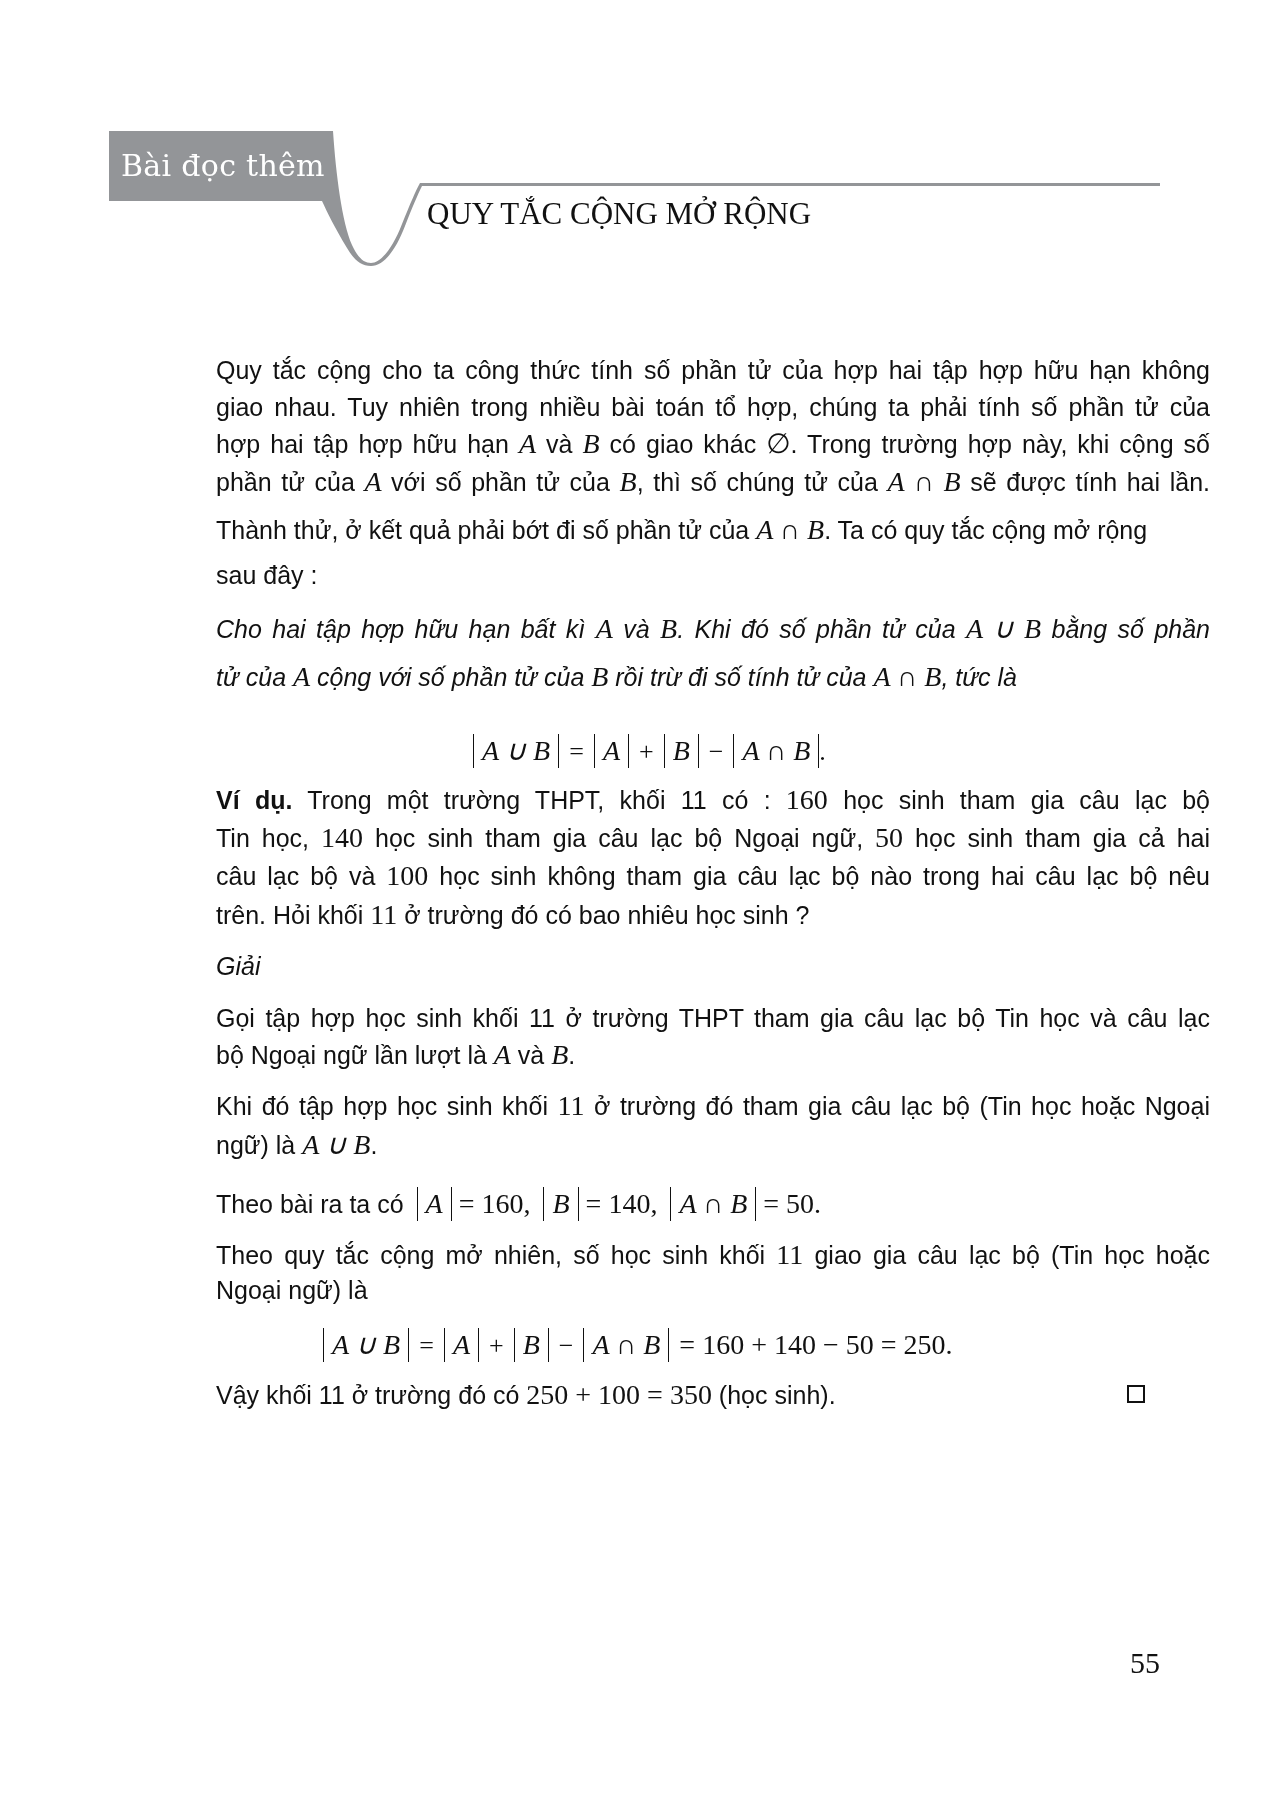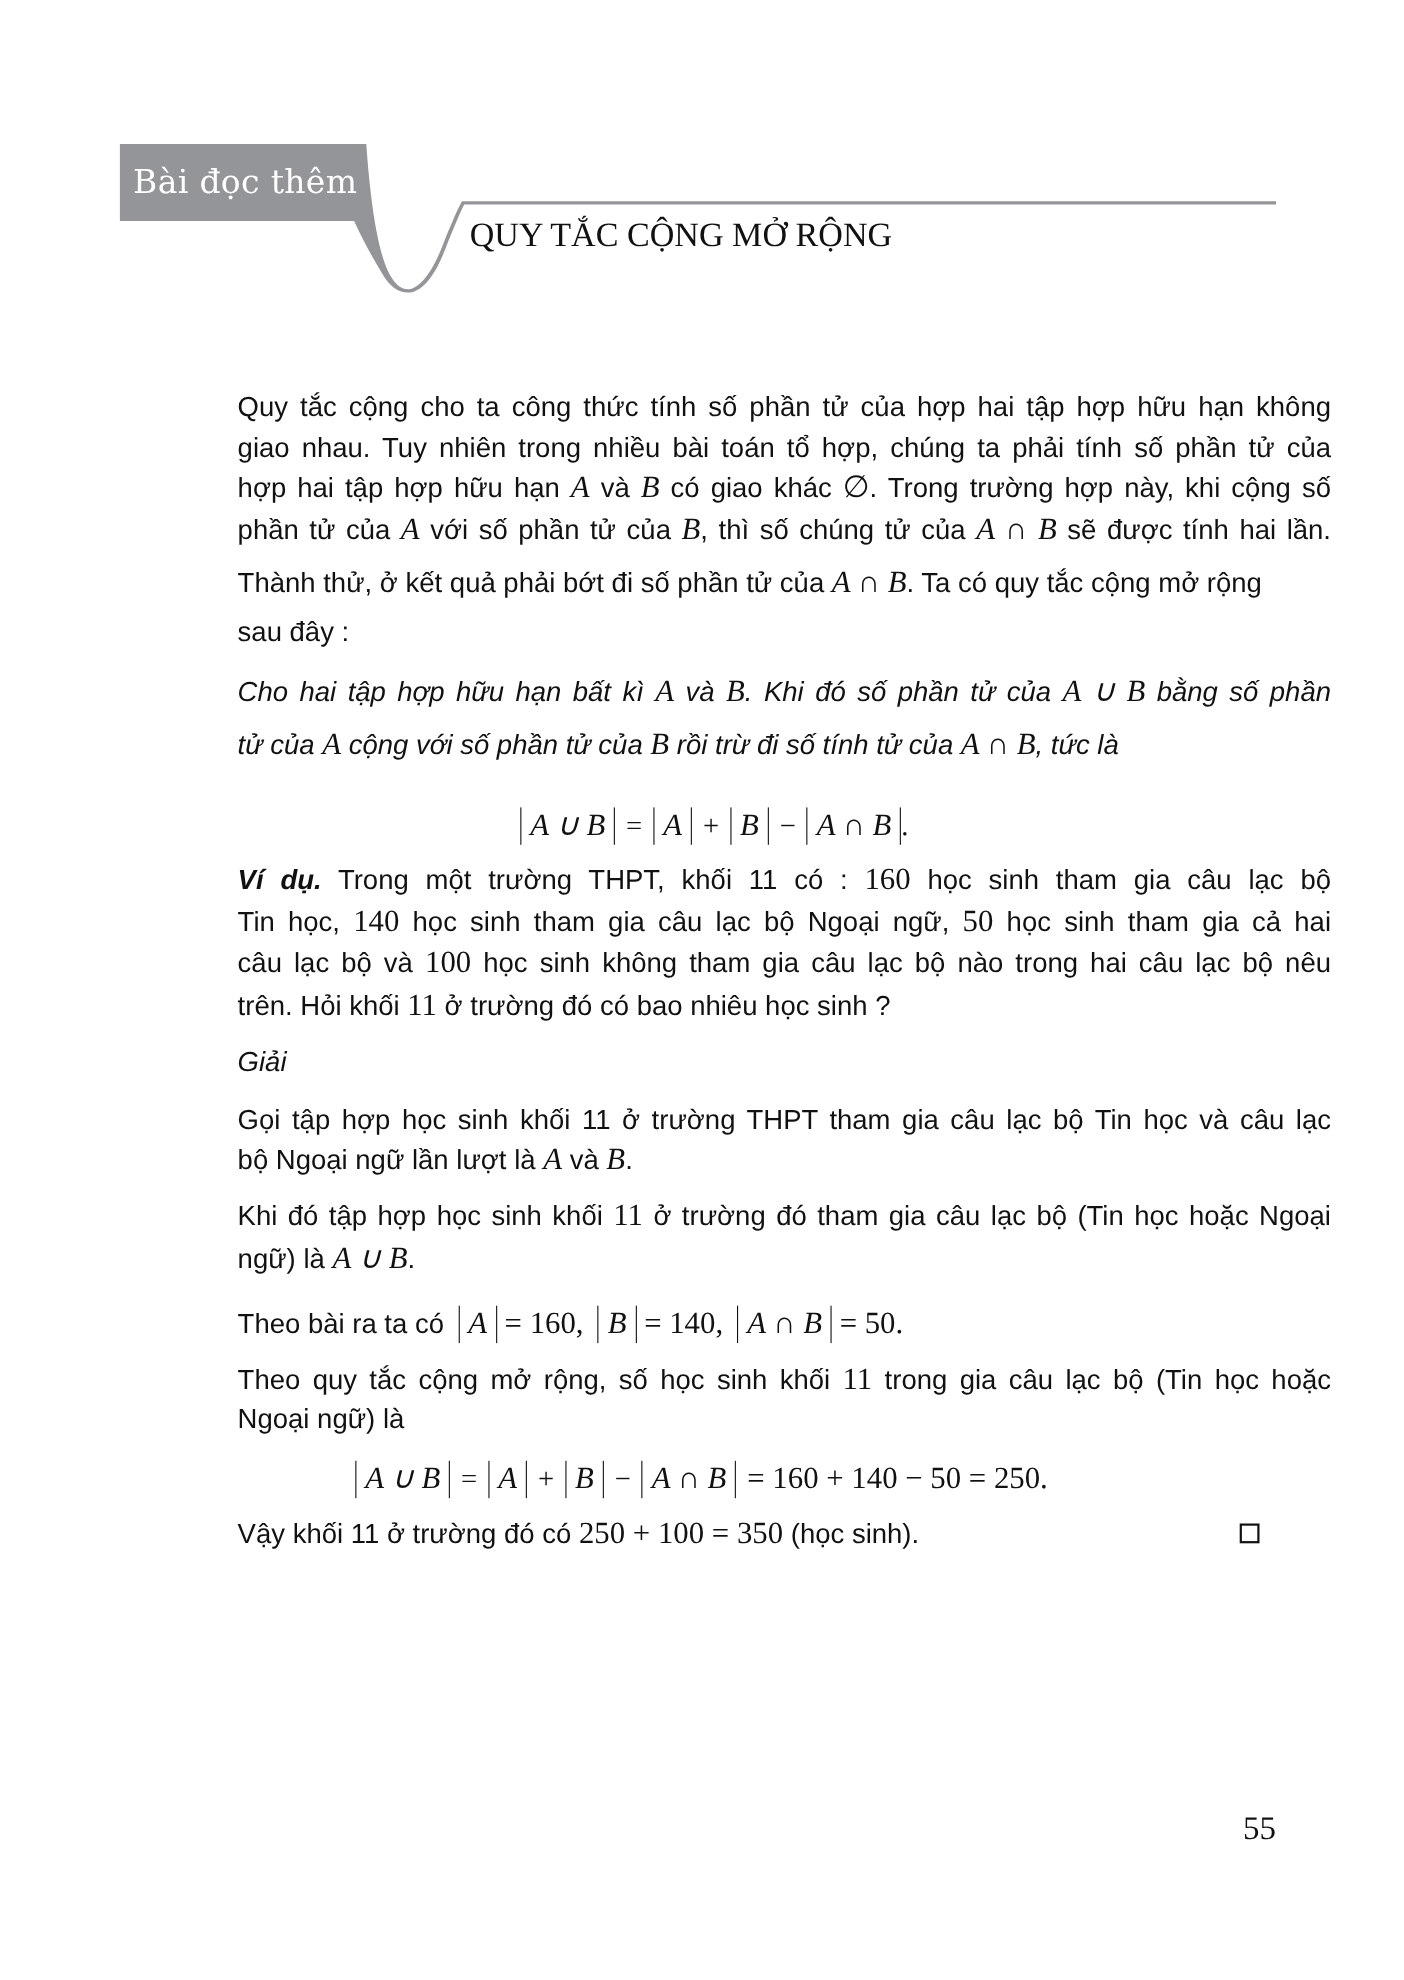--- a/index.html
+++ b/index.html
@@ -9,21 +9,21 @@
     .page-title { position:absolute; left:427px; top:196px; font-family:Liberation Serif, serif; font-size:31px; line-height:36px; color:#111; }
     .line { position:absolute; left:168px; width:994px; font-family:"Liberation Sans", sans-serif; font-size:25px; line-height:30px; white-space:nowrap;margin-left:48px; }
     .just { text-align:justify; text-align-last:justify; }
     .it { font-style:italic; }
     .m { font-family:"Liberation Serif", serif; font-style:italic; font-size:28px; }
     .n { font-family:"Liberation Serif", serif; font-size:28px; }
     .op { font-family:"Liberation Serif", serif; font-size:26px; }
     .abs { display:inline-block; border-left:1.5px solid #111; border-right:1.5px solid #111; padding:0 8px; line-height:34px; }
     .formula { position:absolute; font-family:"Liberation Serif", serif; font-size:28px; line-height:36px; white-space:nowrap; }
     .formula .sp { display:inline-block; width:10px; }
-    .bold { font-weight:bold;font-style:italic; }
+    .bold { font-weight:bold; }
     .qed { position:absolute; left:1127px; top:1385px; width:14px; height:14px; border:2.5px solid #111; }
     .page-number { position:absolute; left:1130px; top:1646px; font-family:"Liberation Serif", serif; font-size:30px; line-height:34px; color:#111; }
   </style>
 </head>
 <body>
 
 <svg class="header-shape" viewBox="0 0 1276 300" xmlns="http://www.w3.org/2000/svg">
   <path d="M109 131 L333 131 C336 175 342 222 352 245 C358 258 364 263 371 263 C380 263 392 250 402 224 C410 204 416 190 420 183 L1160 183 L1160 186 L422 186 C418 194 412 208 405 226 C395 252 383 266 371 266 C361 266 354 260 347 248 C335 228 327 212 322 201 L109 201 Z" fill="#939598"></path>
 </svg>
 <div class="tag-label">Bài đọc thêm</div>
@@ -58,21 +58,21 @@
 
 <div class="line" style="top:1186px">
   <span>Theo bài ra ta có</span>
   <span class="formula" style="position:static; margin-left:6px;">
     <span class="abs m">A</span> <span class="n">= 160,</span>
     <span class="abs m" style="margin-left:6px">B</span> <span class="n">= 140,</span>
     <span class="abs m" style="margin-left:6px">A ∩ B</span> <span class="n">= 50.</span>
   </span>
 </div>
 
-<div class="line just" style="top:1240px"><span>Theo quy tắc cộng mở rộng, số học sinh khối </span><span class="n">11</span><span> trong gia câu lạc bộ (Tin học hoặc</span></div>
+<div class="line just" style="top:1240px"><span>Theo quy tắc cộng mở nhiên, số học sinh khối </span><span class="n">11</span><span> giao gia câu lạc bộ (Tin học hoặc</span></div>
 <div class="line" style="top:1275px"><span>Ngoại ngữ) là</span></div>
 
 <div class="formula" style="left:323px; top:1327px">
   <span class="abs m">A ∪ B</span><span class="sp"></span><span class="op">=</span><span class="sp"></span><span class="abs m">A</span><span class="sp"></span><span class="op">+</span><span class="sp"></span><span class="abs m">B</span><span class="sp"></span><span class="op">−</span><span class="sp"></span><span class="abs m">A ∩ B</span><span class="sp"></span><span class="n">= 160 + 140 − 50 = 250.</span>
 </div>
 
 <div class="line" style="top:1380px"><span>Vậy khối 11 ở trường đó có </span><span class="n">250 + 100 = 350</span><span> (học sinh).</span></div>
 <div class="qed"></div>
 
 <div class="page-number">55</div>

